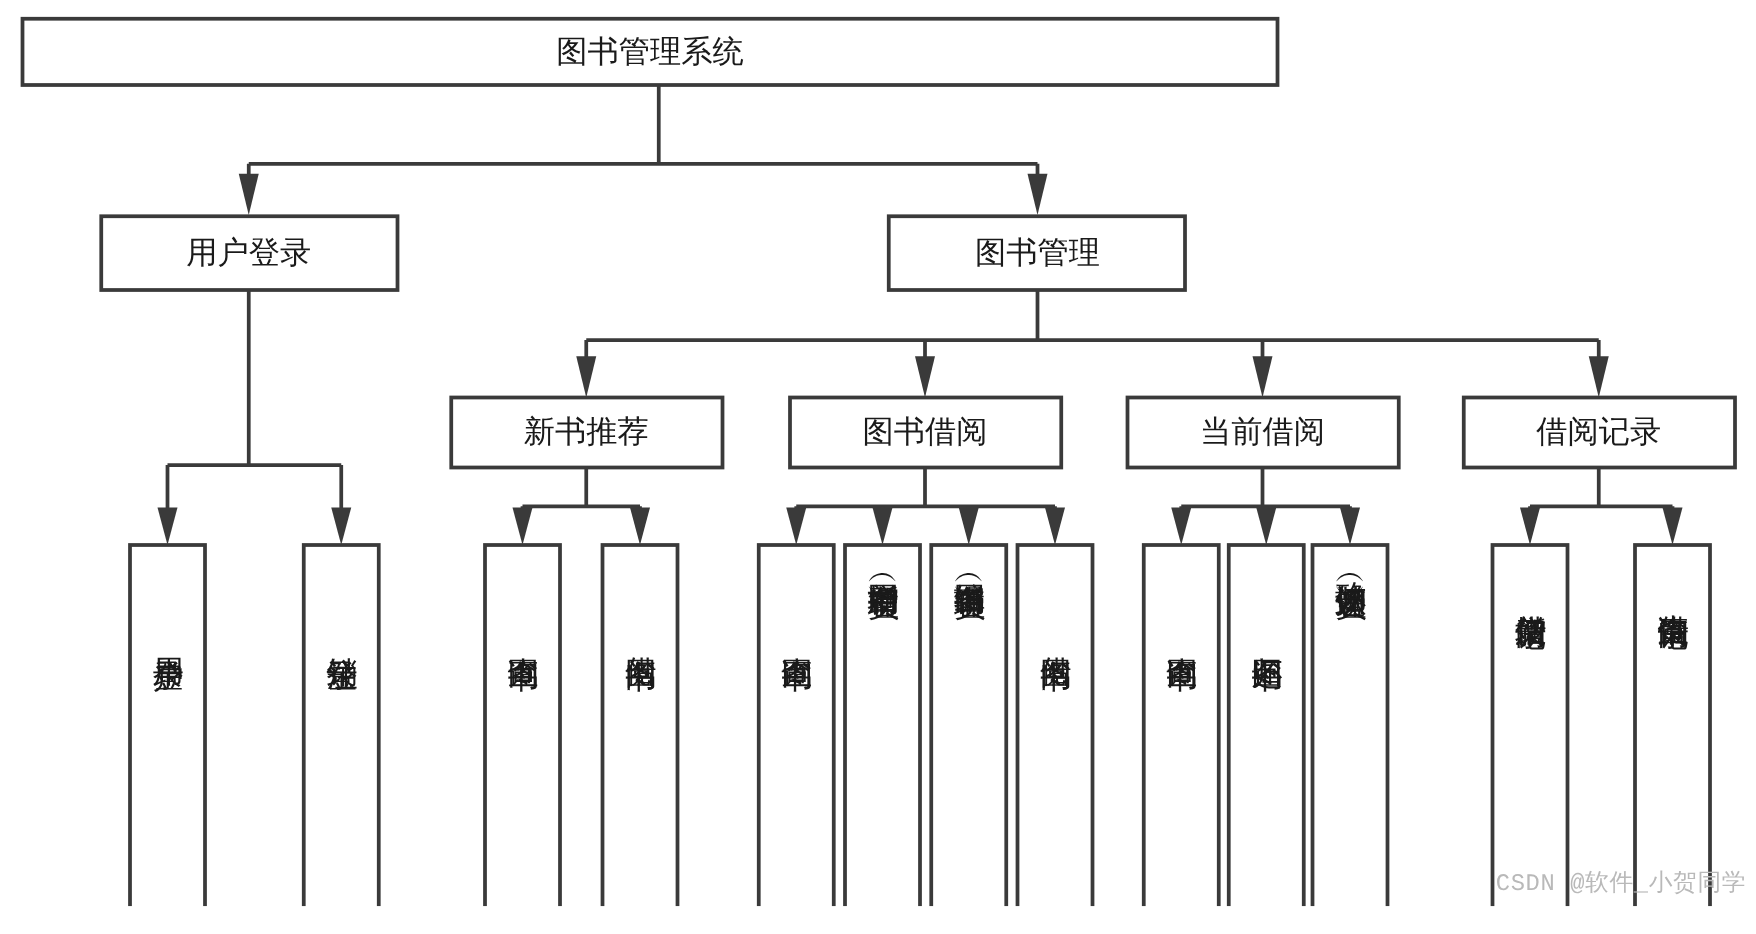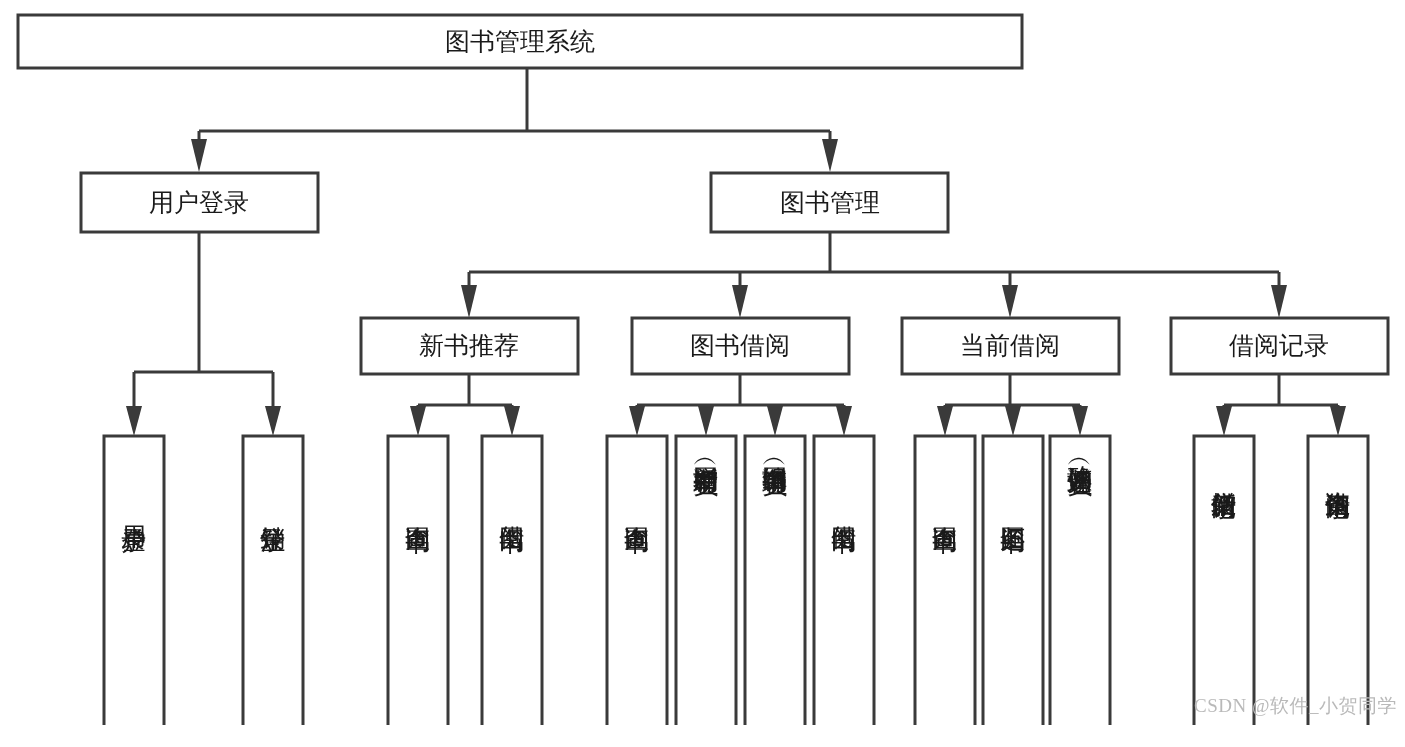--- a/index.html
+++ b/index.html
@@ -69,21 +69,21 @@
     font-size: 25px;
     line-height: 1.06;
     color: #1a1a1a;
     letter-spacing: 1px;
     white-space: nowrap;
   }
   .watermark {
     position: absolute;
     right: 8px;
     bottom: 6px;
-    font-family: Liberation Serif, serif;
+    font-family: Liberation Mono, monospace;
     font-size: 19px;
     color: #b9b9b9;
     letter-spacing: 0.5px;
     user-select: none;
     white-space: nowrap;
   }
 </style>
 </head>
 <body>
 

